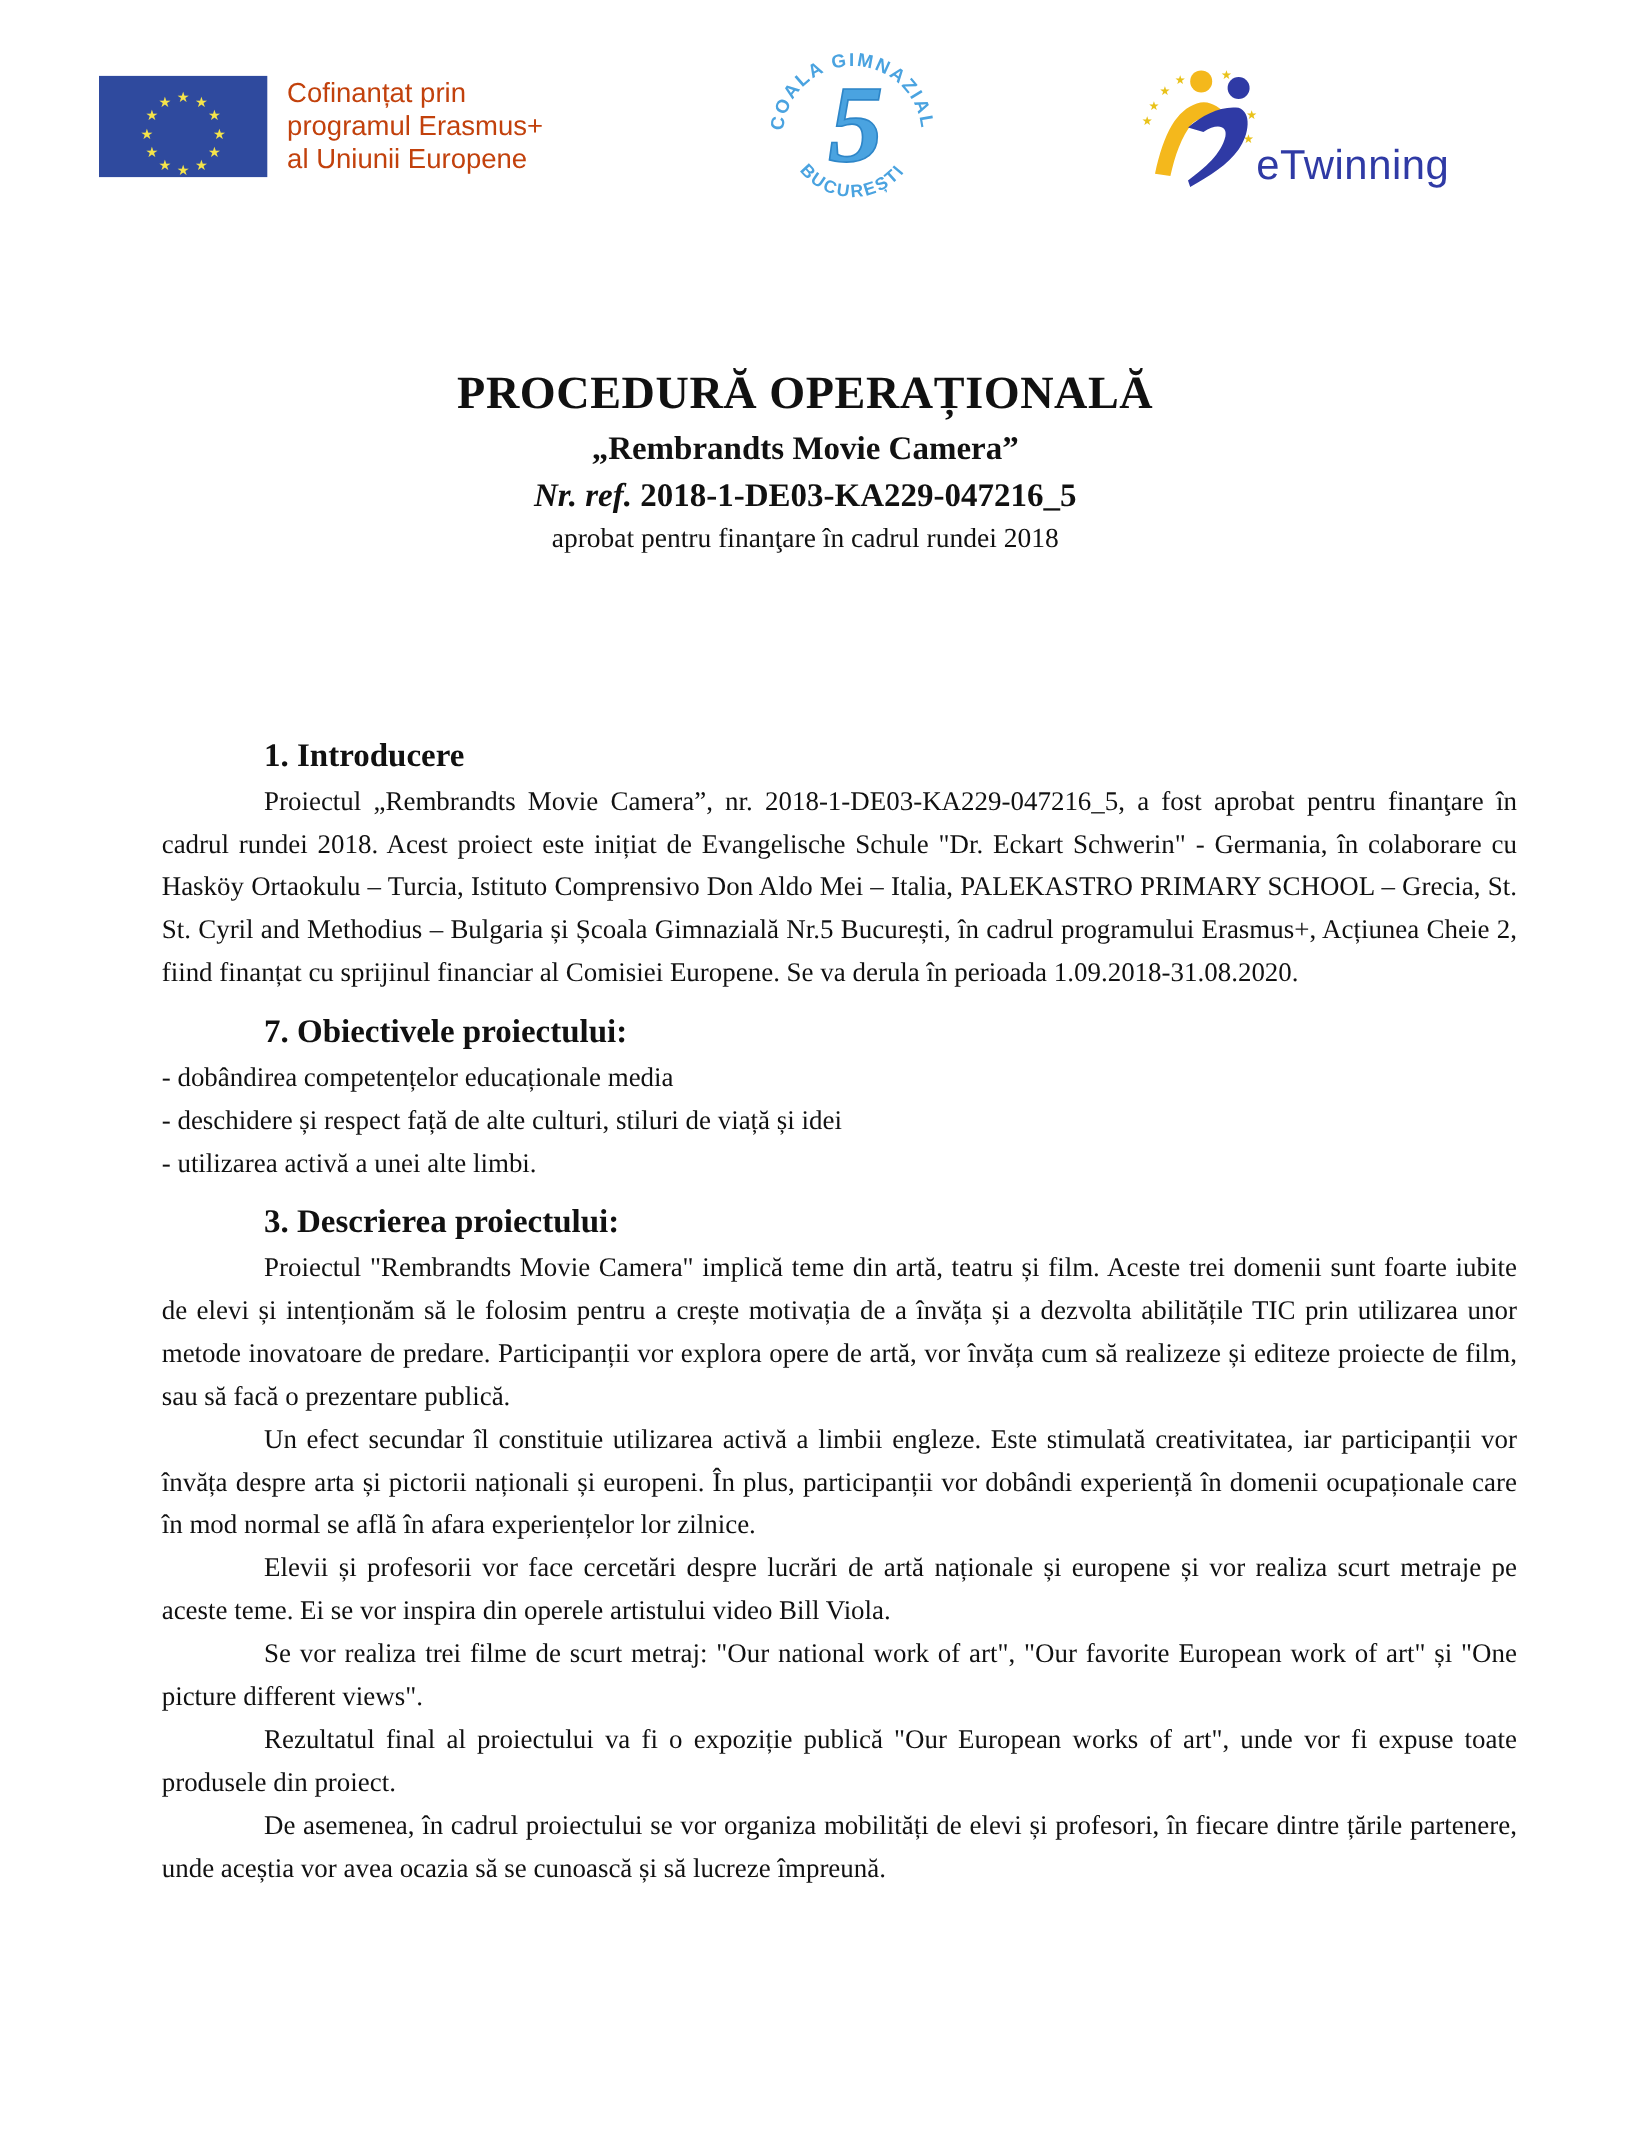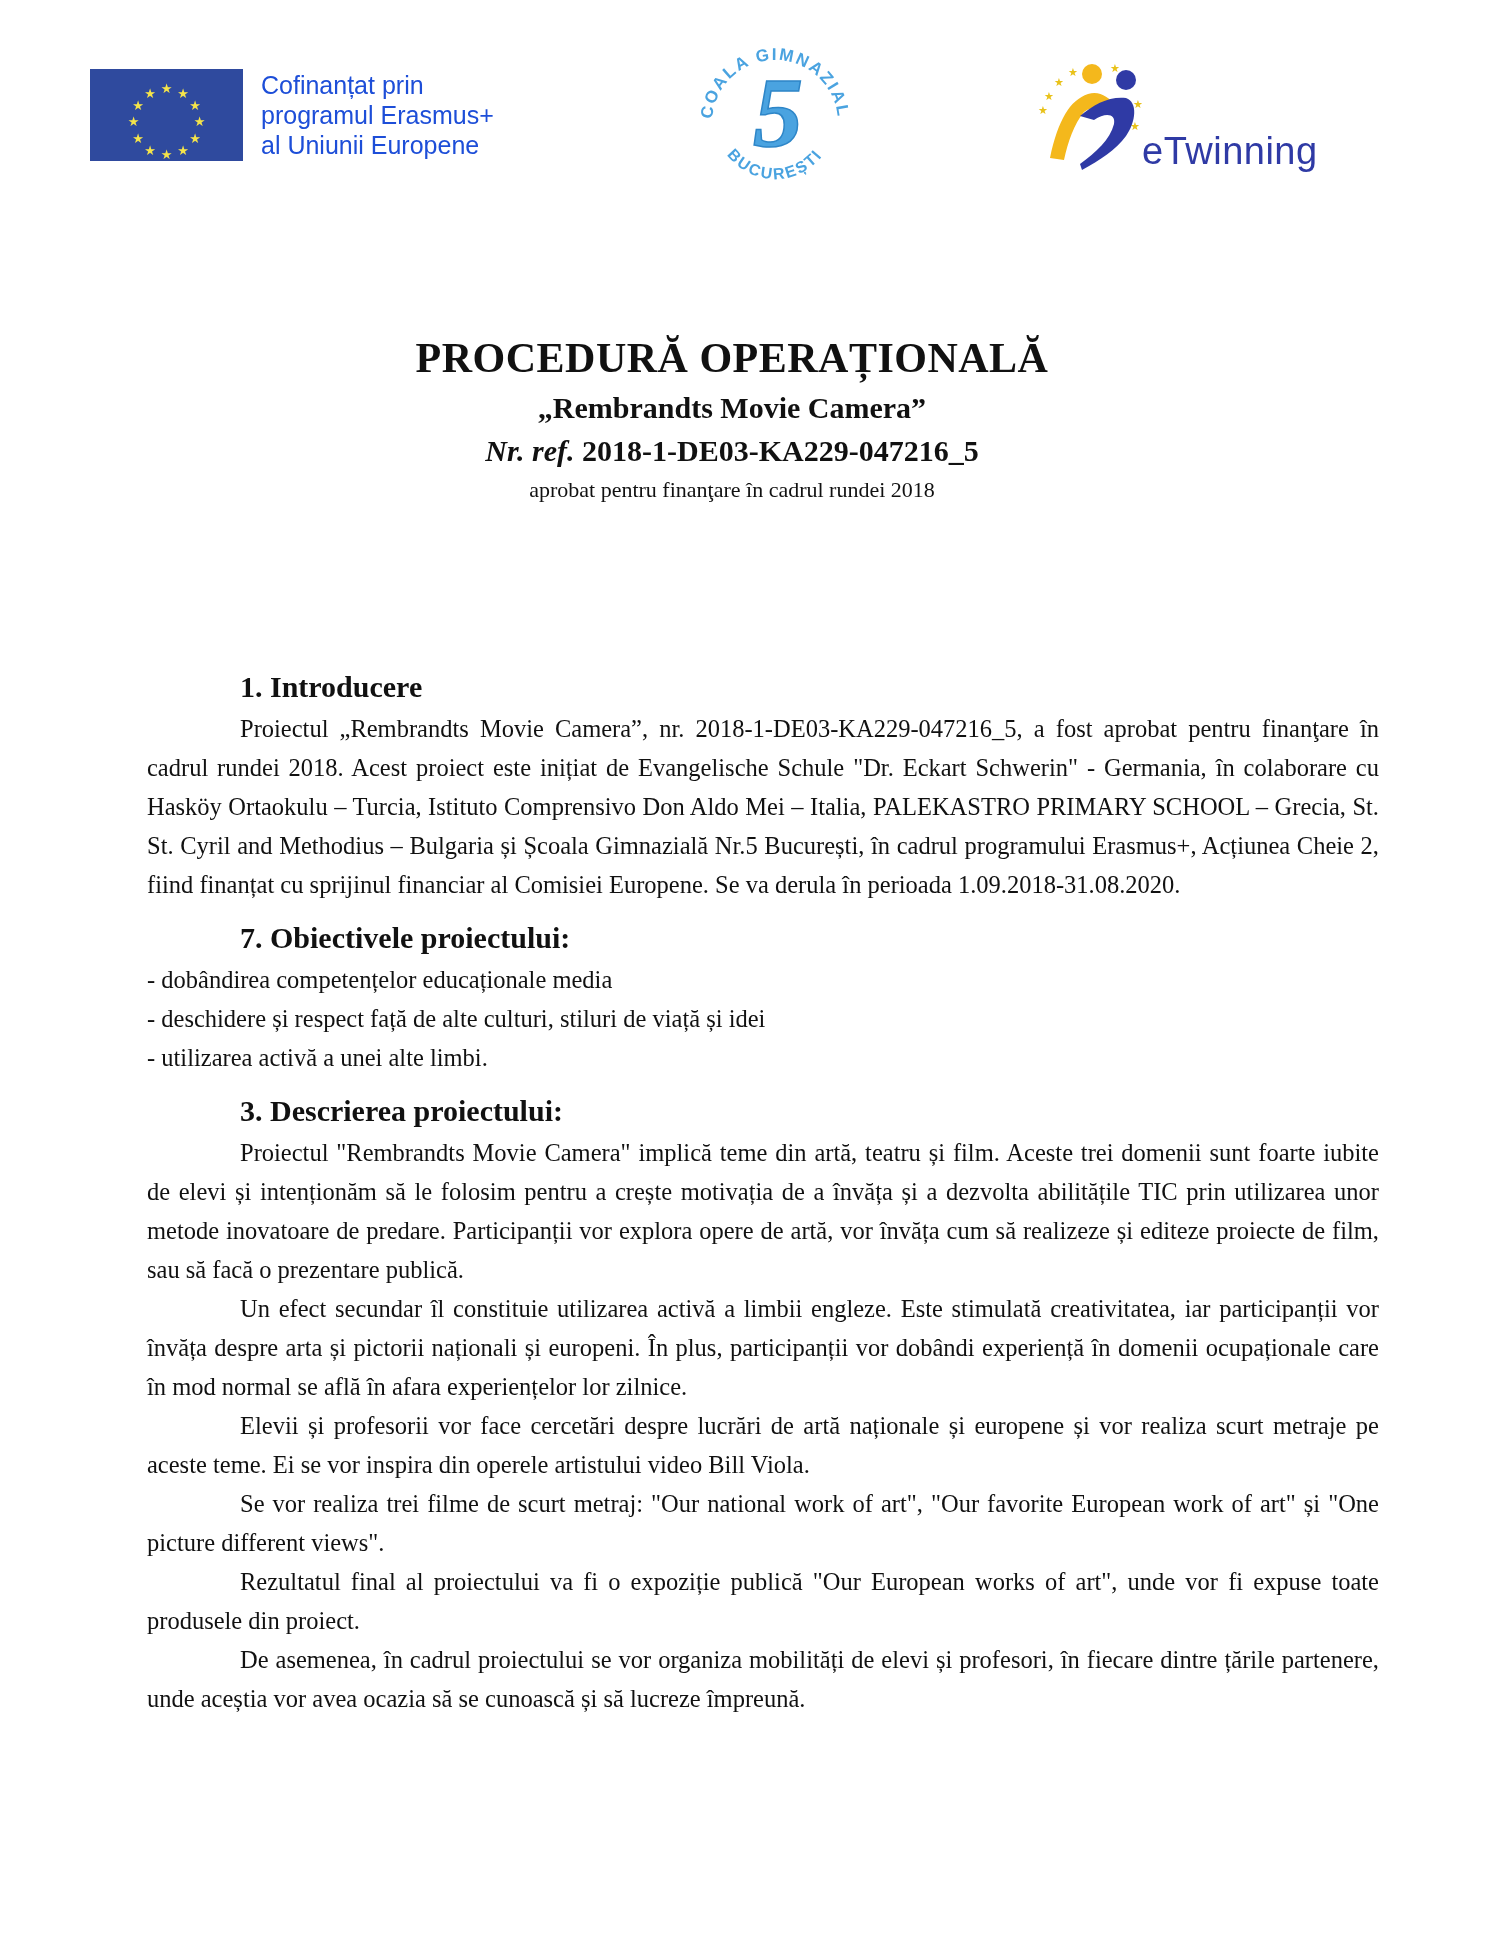--- a/index.html
+++ b/index.html
@@ -3,32 +3,32 @@
 <meta charset="utf-8">
 <style>
   html, body { margin: 0; padding: 0; background: #ffffff; }
   body {
     width: 1500px; height: 1941px; position: relative; overflow: hidden;
     font-family: "Liberation Serif", "DejaVu Serif", serif; color: #111;
   }
   .logos { position: absolute; left: 0; top: 0; width: 1500px; height: 200px; }
   .eu-logo { position: absolute; left: 90px; top: 60px; width: 430px; height: 110px; display: flex; align-items: center; }
   .eu-flag { width: 153px; height: 92px; background: #2f4a9e; position: relative; flex: none; }
-  .eu-text { margin-left: 18px; font-family: "Liberation Sans", "DejaVu Sans", sans-serif; font-size: 25px; line-height: 30px; color: #1d4ed8; }
+  .eu-text { margin-left: 18px; font-family: "Liberation Sans", "DejaVu Sans", sans-serif; font-size: 25px; line-height: 30px; color: #c2410c; }
   .school-logo { position: absolute; left: 690px; top: 28px; width: 170px; height: 160px; }
   .etw-logo { position: absolute; left: 1030px; top: 50px; width: 310px; height: 125px; }
   .etw-text { position: absolute; left: 112px; top: 80px; font-family: "Liberation Sans", "DejaVu Sans", sans-serif; font-size: 38px; color: #2f3aa5; letter-spacing: 0.5px; }
 
   .title-block { position: absolute; left: 0; top: 330px; width: 1464px; text-align: center; }
   .doc-title { font-size: 42px; font-weight: bold; line-height: 56px; letter-spacing: 0.5px; }
   .doc-subtitle { font-size: 29px; line-height: 40px; }
   .doc-project { font-size: 30px; font-weight: bold; line-height: 44px; }
   .doc-ref { font-size: 30px; font-weight: bold; line-height: 42px; }
   .doc-ref .ref-label { font-style: italic; }
-  .doc-approved { font-size: 22px; line-height: 36px; }
+  .doc-approved { font-size: 25px; line-height: 36px; }
 
   .content { position: absolute; left: 147px; top: 665px; width: 1232px; font-size: 24.5px; line-height: 39px; }
   .section-heading { font-size: 30px; font-weight: bold; line-height: 44px; margin: 0; padding-left: 93px; }
   .para { margin: 0; text-align: justify; text-indent: 93px; }
   .bullets { margin: 0; padding: 0; list-style: none; }
   .bullets li { margin: 0; }
   .gap { height: 12px; }
 </style>
 </head>
 <body>

